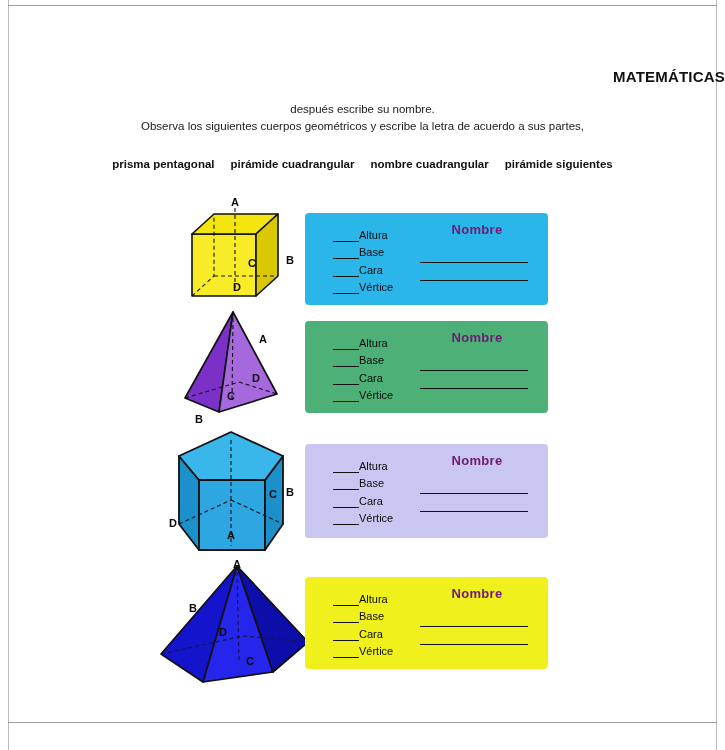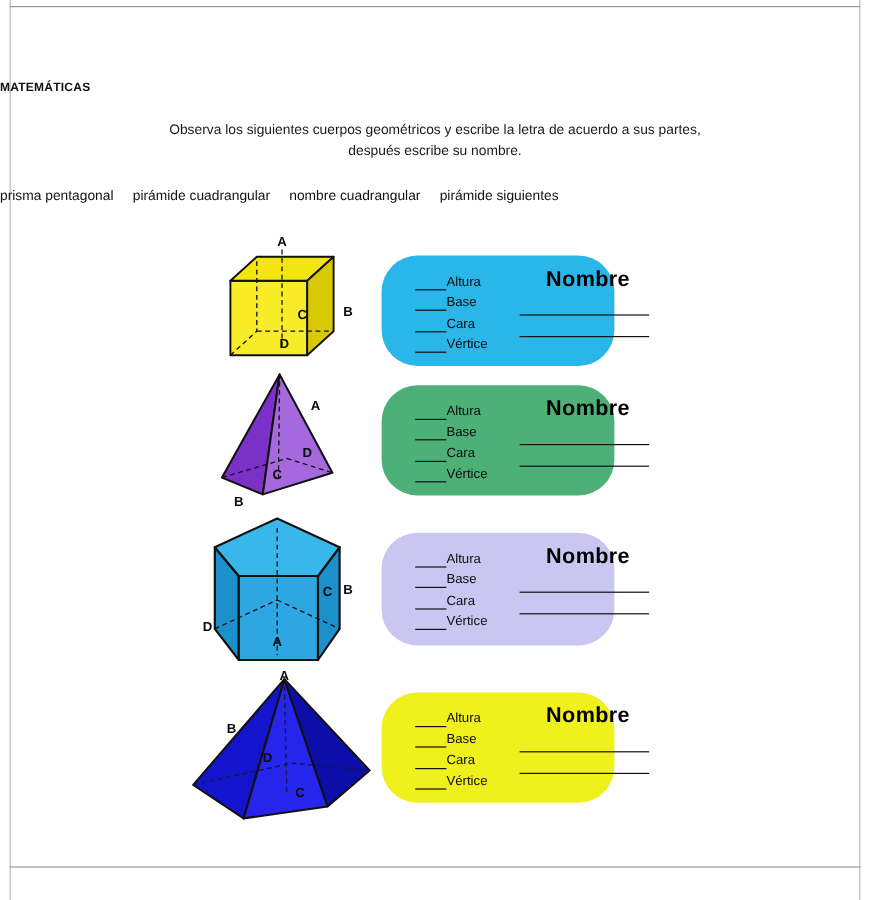--- a/index.html
+++ b/index.html
@@ -5,55 +5,55 @@
   * { margin:0; padding:0; box-sizing:border-box; }
   body { background:#fff; font-family:"Liberation Sans", sans-serif; }
   .page { position:relative; width:725px; height:750px; background:#ffffff; overflow:hidden; color:#111; }
 
   .rule { position:absolute; background:#b9b9b9; }
   .rule-left  { left:8px; top:0; width:1px; height:750px; }
   .rule-right { left:716px; top:0; width:1px; height:750px; }
   .rule-top    { left:8px; top:5px; width:709px; height:1px; background:#9a9a9a; }
   .rule-bottom { left:8px; top:722px; width:709px; height:1px; background:#9a9a9a; }
 
-  .title { position:absolute; top:68px; left:0; width:100%; text-align:left;
-           font-size:10px; font-weight:bold; letter-spacing:.2px; }
+  .title { position:absolute; top:68px; left:0; width:100%; text-align:right;
+           font-size:15px; font-weight:bold; letter-spacing:.2px; }
   .instr { position:absolute; top:101px; left:0; width:100%; text-align:center;
            font-size:11.5px; line-height:17px; color:#1a1a1a; }
   .wordbank { position:absolute; top:158px; left:0; width:100%;
-              display:flex; justify-content:flex-start; gap:16px; font-size:11.5px; color:#111; }
+              display:flex; justify-content:center; gap:16px; font-size:11.5px; color:#111;font-weight:bold; }
 
   .shape { position:absolute; }
   .lbl { position:absolute; font-size:11px; font-weight:600; color:#0b0b0b; line-height:12px; }
 
-  .abox { position:absolute; left:318px; width:194px; height:92px; border-radius:30px; }
+  .abox { position:absolute; left:305px; width:243px; height:92px; border-radius:4px; }
   .fields { position:absolute; left:28px; top:11px; }
   .frow { display:flex; align-items:flex-end; height:17.5px; font-size:11px; color:#0a0a0a; }
   .blank { display:inline-block; width:26px; height:13px; border-bottom:1.2px solid #111; }
   .flabel { line-height:13px; }
   .nombre { position:absolute; left:116px; top:9px; width:112px; text-align:center;
-            font-size:18px; font-weight:bold; color:#000000; letter-spacing:.3px; }
+            font-size:13px; font-weight:bold; color:#701a75; letter-spacing:.3px; }
   .nline { position:absolute; left:115px; width:108px; height:1.2px; background:#111; }
   .n1 { top:49px; } .n2 { top:67px; }
 </style>
 </head>
 <body>
 
 <div class="page">
 
   <div class="rule rule-left"></div>
   <div class="rule rule-right"></div>
   <div class="rule rule-top"></div>
   <div class="rule rule-bottom"></div>
 
   <div class="title">MATEMÁTICAS</div>
 
   <div class="instr">
+    <div>después escribe su nombre.</div>
     <div>Observa los siguientes cuerpos geométricos y escribe la letra de acuerdo a sus partes,</div>
-    <div>después escribe su nombre.</div>
   </div>
 
   <div class="wordbank">
     <span>prisma pentagonal</span>
     <span>pirámide cuadrangular</span>
     <span>nombre cuadrangular</span>
     <span>pirámide siguientes</span>
   </div>
 
   <div class="shape" style="left:178px; top:196px; width:115px; height:112px;">

